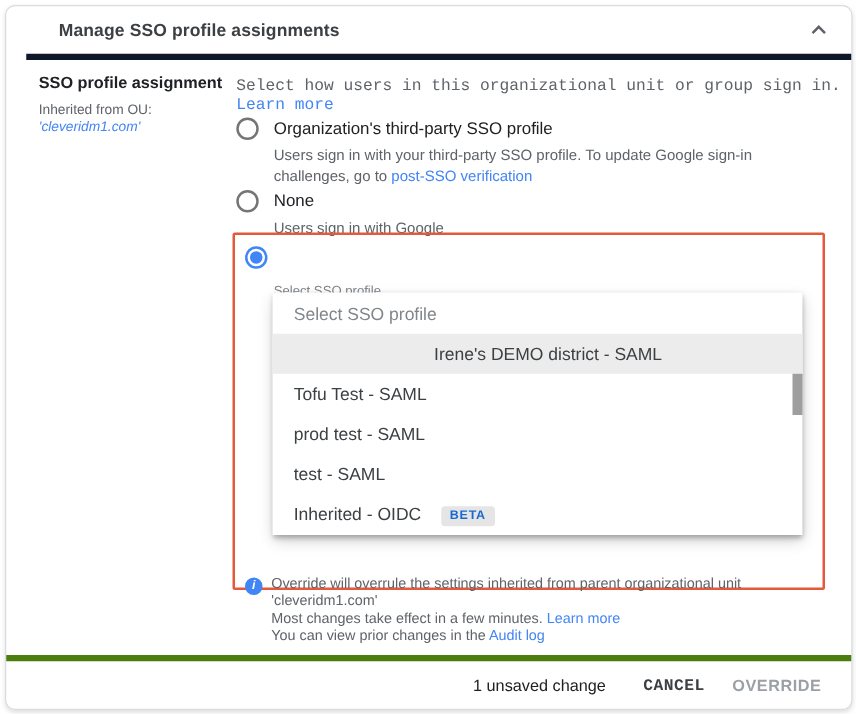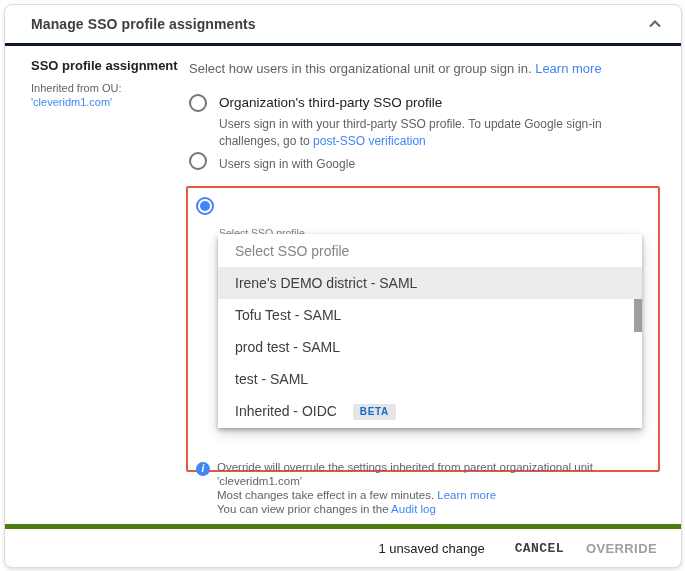--- a/index.html
+++ b/index.html
@@ -1,32 +1,32 @@
 <!DOCTYPE html>
 <html><head>
 <meta charset="utf-8">
 <style>
   html,body { margin:0; padding:0; background:#ffffff; }
   body { width:685px; height:571px; position:relative; font-family:"Liberation Sans", sans-serif; -webkit-font-smoothing:antialiased; }
 
   .card { position:absolute; left:4px; top:4px; width:676px; height:562px; background:#fff;
           border:1px solid #dadce0; border-radius:8px; box-shadow:0 2px 4px rgba(0,0,0,.12); }
 
-  .card-header { position:absolute; left:0; right:0; top:0; height:38px; border-bottom:3px solid #0f172a; }
+  .card-header { position:absolute; left:16px; right:0; top:0; height:38px; border-bottom:5px solid #0f172a; }
   .panel-title { position:absolute; left:26px; top:0; line-height:38px; font-size:14px; font-weight:bold; color:#3c4043; letter-spacing:.1px; }
   .collapse-btn { position:absolute; right:14px; top:7px; width:24px; height:24px; cursor:pointer; }
 
   .left-col  { position:absolute; left:26px; top:53px; width:152px; }
   .left-title{ font-size:13px; font-weight:bold; color:#202124; }
   .left-sub  { font-size:11px; color:#5f6368; margin-top:8px; line-height:14px; }
-  .left-ou   { font-size:11px; color:#4285f4; line-height:14px; cursor:pointer; }
+  .left-ou   { font-size:11px; color:#4285f4; line-height:14px; cursor:pointer;font-style:italic; }
 
   .link { color:#4285f4; cursor:pointer; }
 
-  .intro { position:absolute; left:184px; top:56px; font-size:13px; color:#5f6368; }
+  .intro { position:absolute; left:184px; top:56px; font-size:13px; color:#5f6368;font-family:Liberation Mono, monospace; }
 
   .option { display:flex; align-items:flex-start; }
   .op1 { position:absolute; left:184px; top:89px;  width:475px; }
   .op2 { position:absolute; left:184px; top:147px; width:475px; }
   .radio { flex:0 0 auto; width:18px; height:18px; border:2px solid #757575; border-radius:50%;
            box-sizing:border-box; margin-right:12px; cursor:pointer; position:relative; background:#fff; }
   .radio.sel { border-color:#4285f4; }
   .radio.sel::after { content:""; position:absolute; left:2px; top:2px; width:10px; height:10px; background:#4285f4; border-radius:50%; }
   .opt-label { font-size:13.5px; color:#202124; line-height:18px; }
   .opt-desc  { font-size:12px; color:#5f6368; line-height:17px; margin-top:4px; width:442px; }
@@ -40,21 +40,21 @@
                background:#4285f4; color:#fff; font-size:10px; line-height:14px; text-align:center;
                font-style:italic; font-weight:bold; z-index:2; }
   .info-text { position:absolute; left:212px; top:455px; width:448px; font-size:11.5px; line-height:14px;
                color:#5f6368; z-index:2; }
 
   .dropdown { position:absolute; left:213px; top:229px; width:424px; background:#fff; z-index:5;
               box-shadow:0 2px 4px rgba(0,0,0,.28), 0 5px 12px rgba(0,0,0,.18); padding:1px 0; }
   .dd-item { height:32px; line-height:32px; padding-left:17px; font-size:14px; color:#3c4043;
              cursor:pointer; white-space:nowrap; }
   .dd-item.ph { color:#80868b; }
-  .dd-item.hl { background:#ececec; }
+  .dd-item.hl { background:#ececec;text-align:center; }
   .beta-badge { display:inline-block; vertical-align:1px; margin-left:12px; font-size:10px; font-weight:bold;
                 letter-spacing:.6px; color:#1967d2; background:#e5e5e5; padding:2px 7px; border-radius:3px; line-height:12px; }
   .dd-scroll { position:absolute; right:0; top:65px; width:8px; height:33px; background:#9e9e9e; cursor:pointer; }
 
   .footer { position:absolute; left:0; right:0; bottom:0; height:43px; border-top:5px solid #4d7c0f;
             display:flex; align-items:center; justify-content:flex-end; padding-right:18px; box-sizing:border-box; }
   .unsaved { font-size:13px; color:#202124; margin-right:24px; }
   .btn { font-size:13px; font-weight:bold; letter-spacing:.4px; cursor:pointer; padding:8px 6px; background:none; border:none; font-family:inherit; }
   .btn.cancel   { color:#3c4043; margin-right:10px;font-family:Liberation Mono, monospace; }
   .btn.override { color:#9aa0a6; }
@@ -93,20 +93,21 @@
       <div class="opt-desc">
         <span>Users sign in with your third-party SSO profile. To update Google sign-in challenges, go to</span>
         <span class="link">post-SSO verification</span>
       </div>
     </div>
   </div>
 
   <div class="option op2">
     <span class="radio"></span>
     <div>
+      <div class="opt-label">None</div>
       <div class="opt-desc">Users sign in with Google</div>
     </div>
   </div>
 
   <div class="orange-box">
     <div class="option op3">
       <span class="radio sel"></span>
     </div>
     <div class="select-label">Select SSO profile</div>
   </div>

